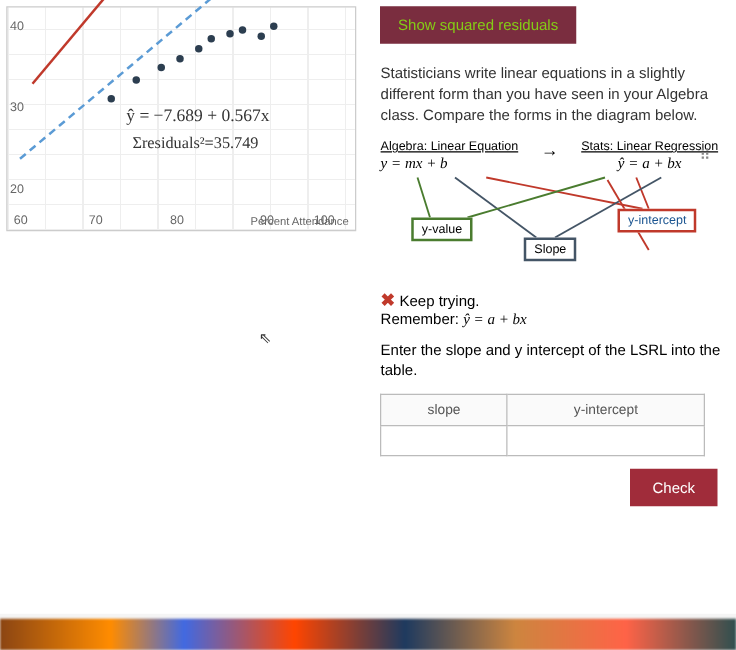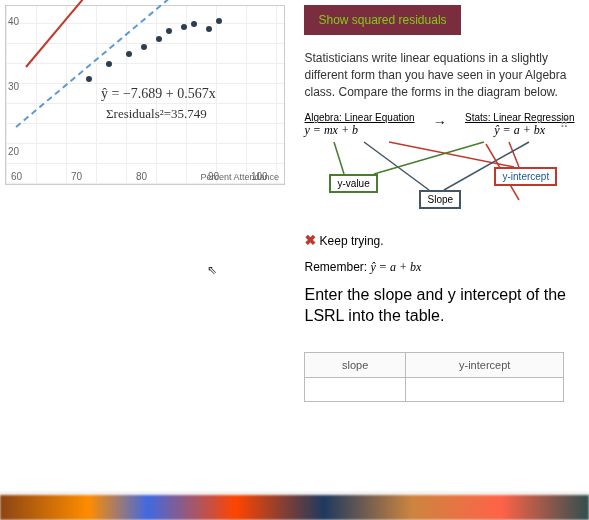--- a/index.html
+++ b/index.html
@@ -34,26 +34,26 @@
 .diag-right { text-decoration: underline; }
 .diag-eq { font-family: 'Times New Roman', serif; font-style: italic; font-size: 12px; }
 .arrow-right { font-size: 14px; }
 .box { border: 2px solid; padding: 2px 6px; font-size: 10px; background: #fff; position: absolute; }
 .box-green { border-color: #4a7c2f; }
 .box-slate { border-color: #456; }
 .box-red { border-color: #c0392b; color: #1a5490; }
 .box-red2 { border-color: #c0392b; }
 .svg-arrows { position: absolute; top: 0; left: 0; pointer-events: none; }
 
-.feedback { margin-bottom: 12px; font-size: 12px; }
+.feedback { margin-bottom: 0; font-size: 12px; }
 .x-mark { color: #c0392b; font-weight: bold; font-size: 14px; }
 .remember { font-size: 12px; margin-bottom: 10px; }
 .remember .f { font-family: 'Times New Roman', serif; font-style: italic; }
 
-.instruct { font-size: 16px; margin-bottom: 25px; line-height: 1.3; }
+.instruct { font-size: 12px; margin-bottom: 10px; line-height: 1.3; }
 
 table.answer { border-collapse: collapse; width: 260px; margin-bottom: 10px; }
 table.answer th, table.answer td { border: 1px solid #bbb; padding: 6px 8px; font-size: 11px; text-align: center; font-weight: normal; color: #555; }
 table.answer td { height: 24px; background: #fff; }
 table.answer th { background: #fafafa; }
 
 .btn-check { background: #a02c3a; color: #fff; padding: 8px 18px; border: none; font-size: 12px; cursor: pointer; float: right; margin-right: 10px; }
 
 .cursor { position: absolute; top: 258px; left: 202px; font-size: 12px; color: #333; }
 .bottom-strip { position: absolute; bottom: 0; left: 0; right: 0; height: 25px; background: linear-gradient(90deg, #8b4513 0%, #ff8c00 15%, #4169e1 25%, #ff4500 40%, #1e3a5f 55%, #cd853f 70%, #ff6347 85%, #2f4f4f 100%); filter: blur(1px); }
@@ -141,16 +141,17 @@
         <th>slope</th>
         <th>y-intercept</th>
       </tr>
       <tr>
         <td></td>
         <td></td>
       </tr>
     </tbody>
       </table>
 
+    <button class="btn-check">Check</button>
   </div>
 </div>
 
 <div class="bottom-strip"></div>
 
 </body></html>

